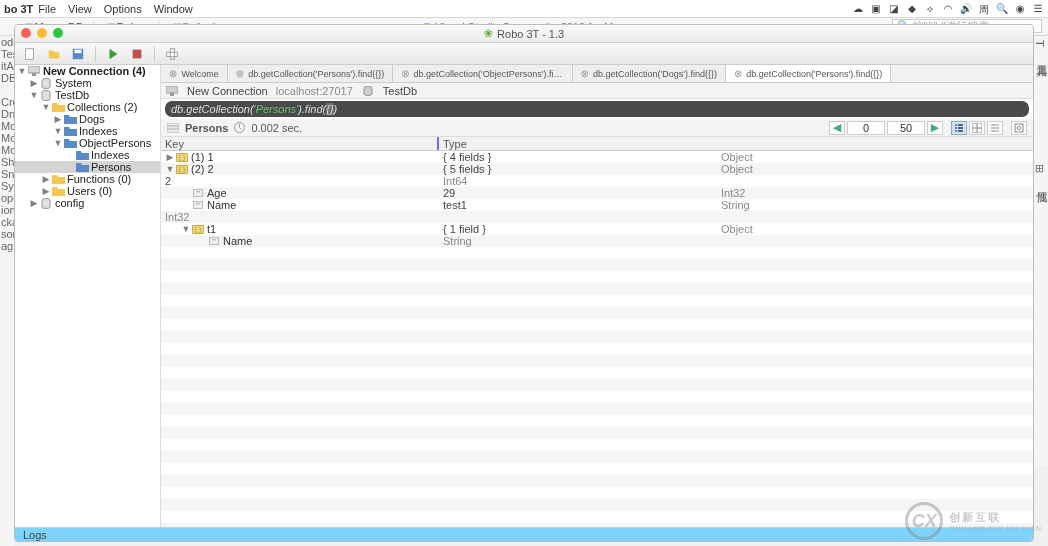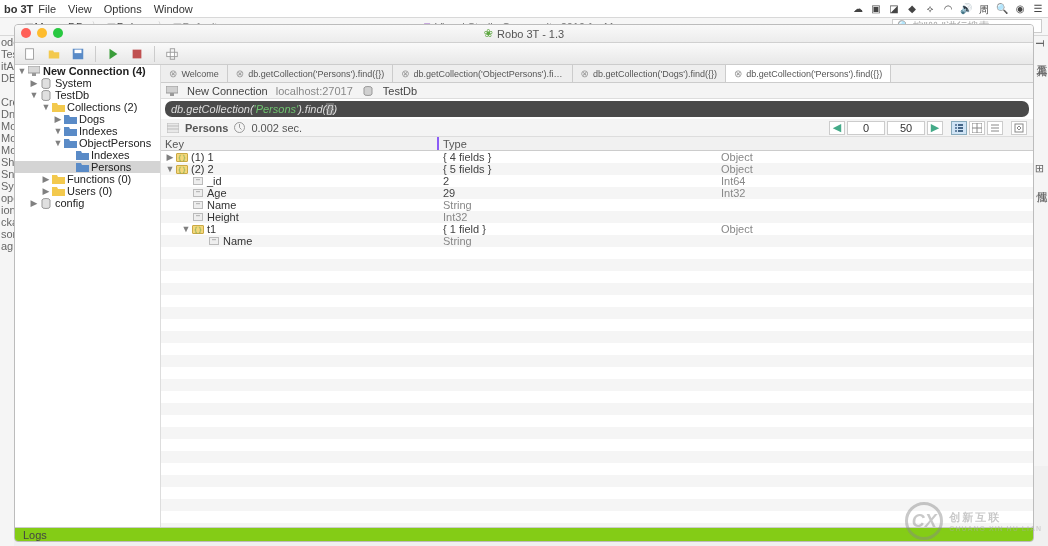--- a/index.html
+++ b/index.html
@@ -88,21 +88,21 @@
 .grow .c-key { width:278px; display:flex; align-items:center; }
 .grow .c-val { width:278px; padding-left:4px; color:#444; }
 .grow .c-type{ flex:1; padding-left:4px; color:#888; }
 .grow .tw { width:10px; text-align:center; color:#808080; font-size:9px; }
 .grow .ic { width:14px; display:flex; align-items:center; justify-content:center; }
 .fieldic { width:10px; height:8px; border:1px solid #bbb; background:#eee; font-size:6px; text-align:center; line-height:6px; color:#888;}
 .obj-badge { background:#f5d77a; border:1px solid #caa945; width:12px; height:9px; border-radius:1px; font-size:7px; text-align:center; line-height:8px; color:#7a5; font-family:monospace; }
 .keytxt { margin-left:2px; }
 
 
-.logsbar { height:14px; background:#84cc16; border-top:1px solid #ccc; padding-left:8px; display:flex; align-items:center; color:#444; }
+.logsbar { height:14px; background:#7dd3fc; border-top:1px solid #ccc; padding-left:8px; display:flex; align-items:center; color:#444; }
 
 
 .watermark { position:absolute; right:6px; bottom:6px; display:flex; align-items:center; gap:6px; opacity:.45; }
 .watermark .logo { width:38px; height:38px; border:3px solid #888; border-radius:50%; display:flex; align-items:center; justify-content:center; font-size:18px; color:#888; font-weight:700; font-style:italic; }
 .watermark .txt { display:flex; flex-direction:column; font-size:13px; color:#888; font-weight:600; letter-spacing:2px; }
 .watermark .txt small { font-size:7px; letter-spacing:1px; color:#aaa; }
 
 
 .under-input { position:absolute; right:20px; bottom:62px; width:220px; height:16px; background:#fff; border:1px solid #ccc; }
 
@@ -482,28 +482,20 @@
               <span class="tw">▼</span>
               <span class="ic">
                 <span class="obj-badge">{}</span>
               </span>
               <span class="keytxt">(2) 2</span>
             </div>
             <div class="c-val">{ 5 fields }</div>
             <div class="c-type">Object</div>
           </div>
           <div class="grow">
-            <div class="c-key">
-              <span style="width:20px;"></span>
-              <span class="tw"></span>
-              <span class="ic">
-                <span class="fieldic">""</span>
-              </span>
-              <span class="keytxt">_id</span>
-            </div>
             <div class="c-val">2</div>
             <div class="c-type">Int64</div>
           </div>
           <div class="grow">
             <div class="c-key">
               <span style="width:20px;"></span>
               <span class="tw"></span>
               <span class="ic">
                 <span class="fieldic">""</span>
               </span>
@@ -514,31 +506,24 @@
           </div>
           <div class="grow">
             <div class="c-key">
               <span style="width:20px;"></span>
               <span class="tw"></span>
               <span class="ic">
                 <span class="fieldic">""</span>
               </span>
               <span class="keytxt">Name</span>
             </div>
+            <div class="c-val">test1</div>
             <div class="c-type">String</div>
           </div>
           <div class="grow">
-            <div class="c-key">
-              <span style="width:20px;"></span>
-              <span class="tw"></span>
-              <span class="ic">
-                <span class="fieldic">""</span>
-              </span>
-              <span class="keytxt">Height</span>
-            </div>
             <div class="c-type">Int32</div>
           </div>
           <div class="grow">
             <div class="c-key">
               <span style="width:20px;"></span>
               <span class="tw">▼</span>
               <span class="ic">
                 <span class="obj-badge">{}</span>
               </span>
               <span class="keytxt">t1</span>

